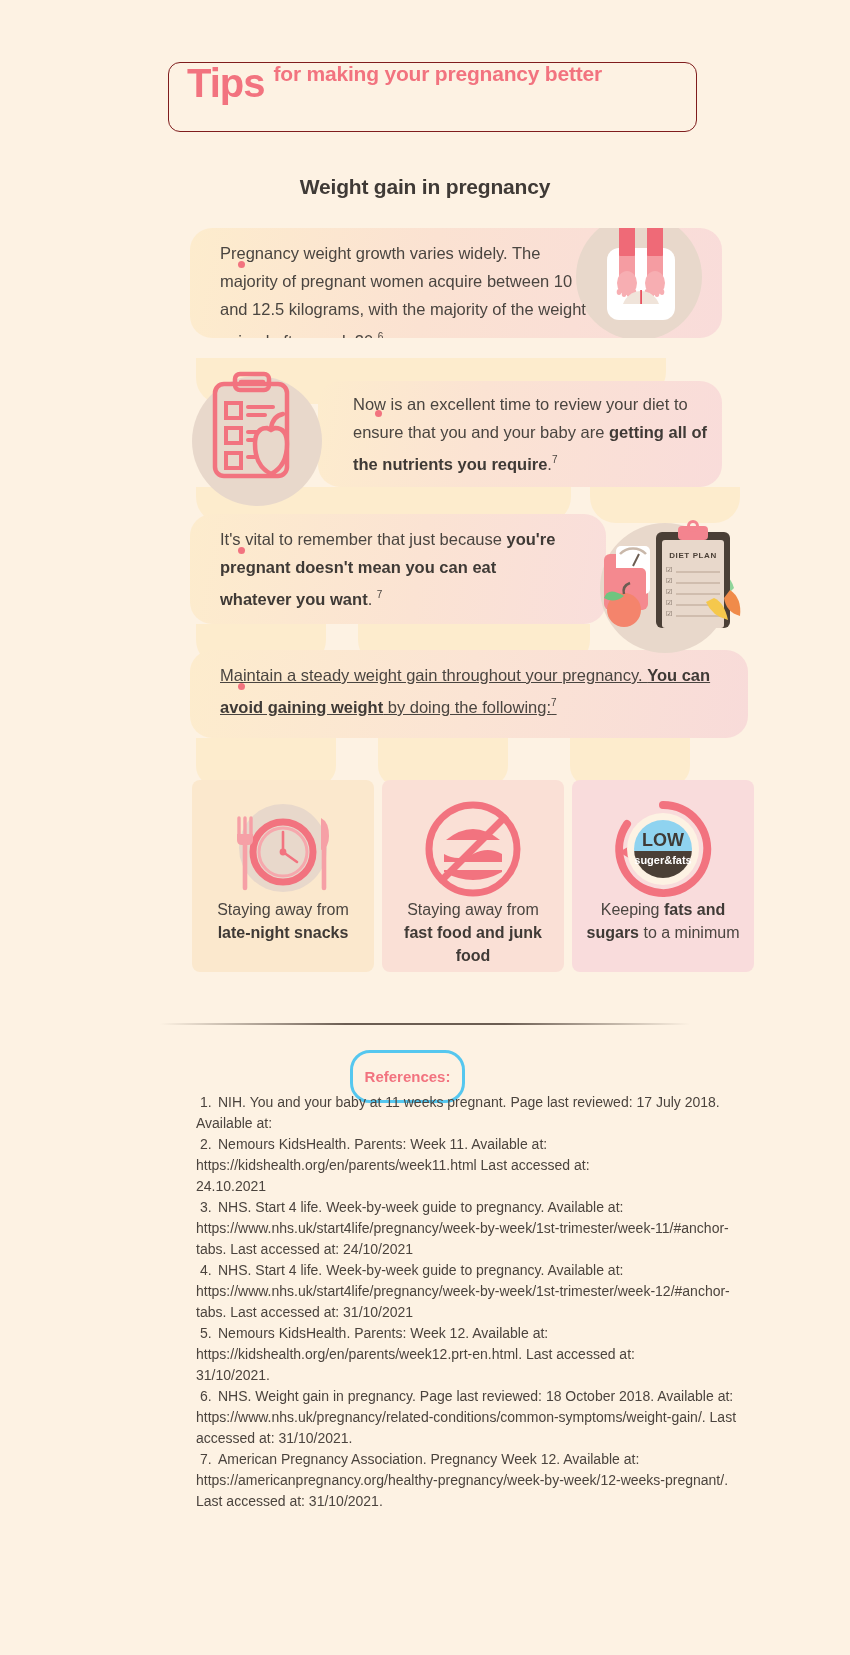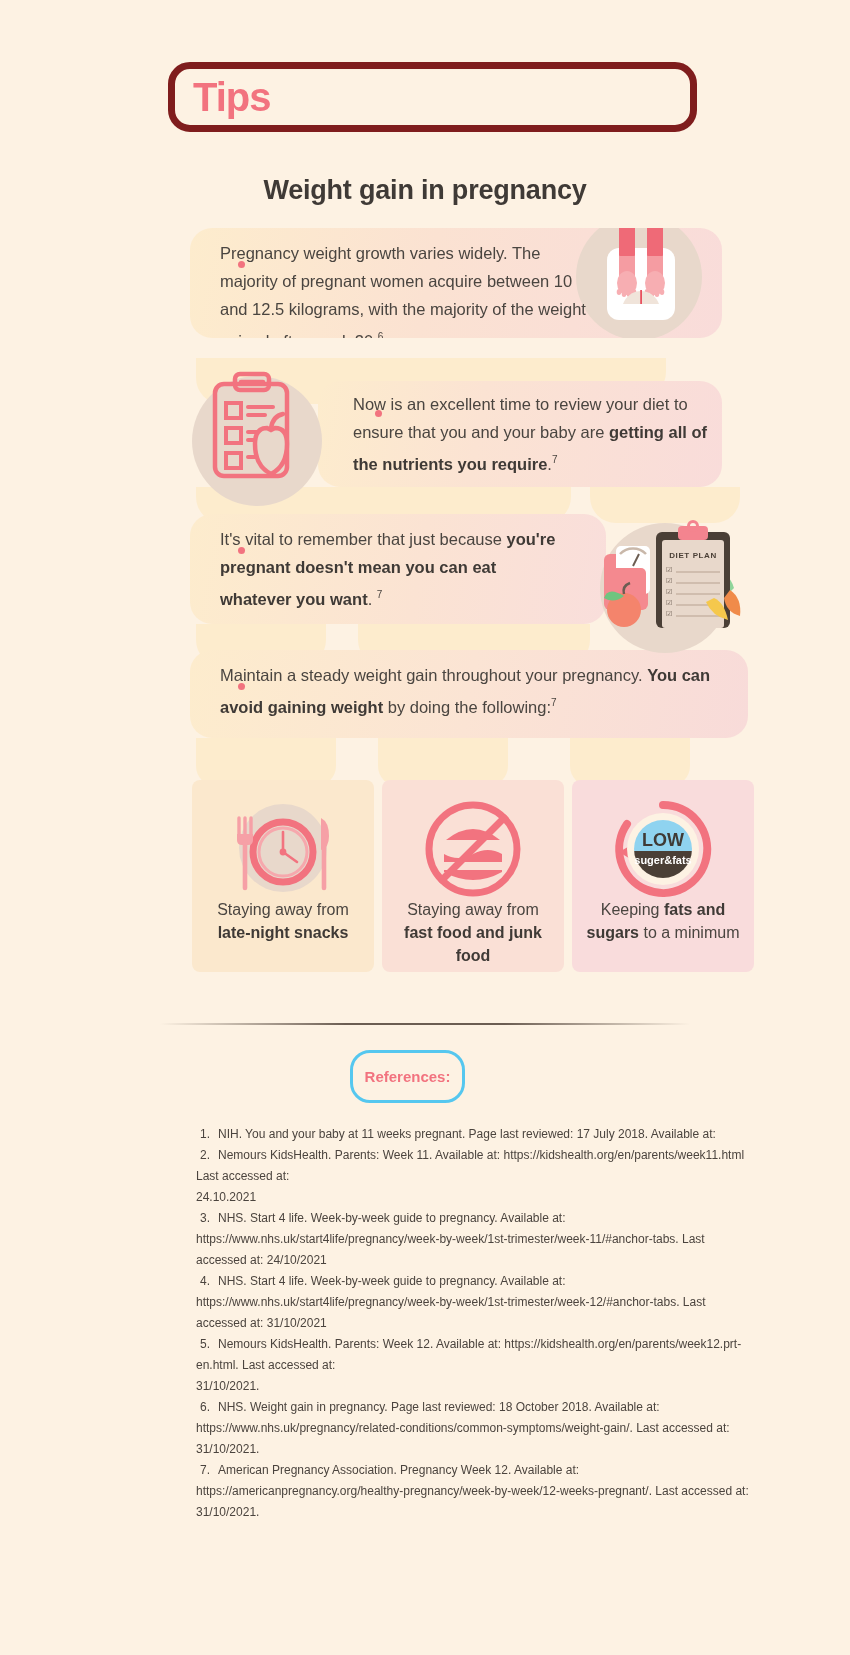--- a/index.html
+++ b/index.html
@@ -17,24 +17,23 @@
     background: #fdf2e3;
   }
 
   
   .title-banner {
     position: absolute;
     left: 168px;
     top: 62px;
     width: 529px;
     height: 70px;
-    border: 7px solid #7f1d1d;
-    border-radius: 22px;
+    border: 1px solid #7f1d1d;
+    border-radius: 12px;
     display: flex;
-    align-items: center;
     padding-left: 18px;
     background: #fdf2e3;
   }
   .title-tips {
     color: #f2737f;
     font-size: 40px;
     font-weight: bold;
     letter-spacing: -1px;
     line-height: 1;
   }
@@ -47,21 +46,21 @@
     line-height: 1;
   }
 
   
   .section-heading {
     position: absolute;
     left: 0;
     top: 175px;
     width: 850px;
     text-align: center;
-    font-size: 27px;
+    font-size: 21px;
     font-weight: bold;
     color: #3f3a36;
     letter-spacing: -0.2px;
   }
 
   
   .blob {
     position: absolute;
     background: #fdeccd;
     border-radius: 26px;
@@ -116,21 +115,21 @@
     background: linear-gradient(100deg, #fdeccd 0%, #fbe3d3 55%, #f9dedb 100%);
   }
   #card3 .card-text { margin: 11px 0 0 30px; width: 350px; }
   #card3 .bullet-dot { left: 18px; top: 22px; }
 
   
   #card4 {
     left: 190px; top: 650px; width: 558px; height: 88px;
     background: linear-gradient(100deg, #fdeccd 0%, #fbe4d4 50%, #f8dbd9 100%);
   }
-  #card4 .card-text { margin: 11px 0 8px 30px; width: 520px; }
+  #card4 .card-text { margin: 11px 0 8px 30px; width: 520px; text-decoration: underline; }
   #card4 .bullet-dot { left: 18px; top: 22px; }
 
   
   .illus { position: absolute; z-index: 4; }
   .illus-disc {
     position: absolute;
     border-radius: 50%;
     background: #e8d8cb;
   }
 
@@ -187,42 +186,43 @@
   .ref-box-label {
     color: #f2737f;
     font-size: 15px;
     font-weight: 600;
   }
 
   
   .ref-list {
     position: absolute;
     left: 196px;
-    top: 1124px;
+    top: 1092px;
     width: 560px;
-    font-size: 12px;
+    font-size: 14px;
     line-height: 21px;
     color: #4b443e;
   }
   .ref-item { display: block; }
   .ref-num {
     display: inline-block;
     width: 22px;
     text-align: left;
     padding-left: 4px;
   }
   .ref-cont { display: block; }
 </style>
 </head>
 <body>
 
 <div class="page">
 
   <div class="title-banner">
     <span class="title-tips">Tips</span>
+    <span class="title-rest">for making your pregnancy better</span>
   </div>
 
   <div class="section-heading">Weight gain in pregnancy</div>
 
   <div class="blob" style="left:196px; top:358px; width:210px; height:46px; border-radius:0 0 26px 26px;"></div>
   <div class="blob" style="left:336px; top:358px; width:330px; height:40px; border-radius:0 0 26px 26px;"></div>
   <div class="blob" style="left:196px; top:487px; width:375px; height:36px; border-radius:0 0 26px 26px;"></div>
   <div class="blob" style="left:590px; top:487px; width:150px; height:36px; border-radius:0 0 26px 26px;"></div>
   <div class="blob" style="left:196px; top:624px; width:130px; height:42px; border-radius:0 0 26px 26px;"></div>
   <div class="blob" style="left:358px; top:624px; width:232px; height:42px; border-radius:0 0 26px 26px;"></div>

